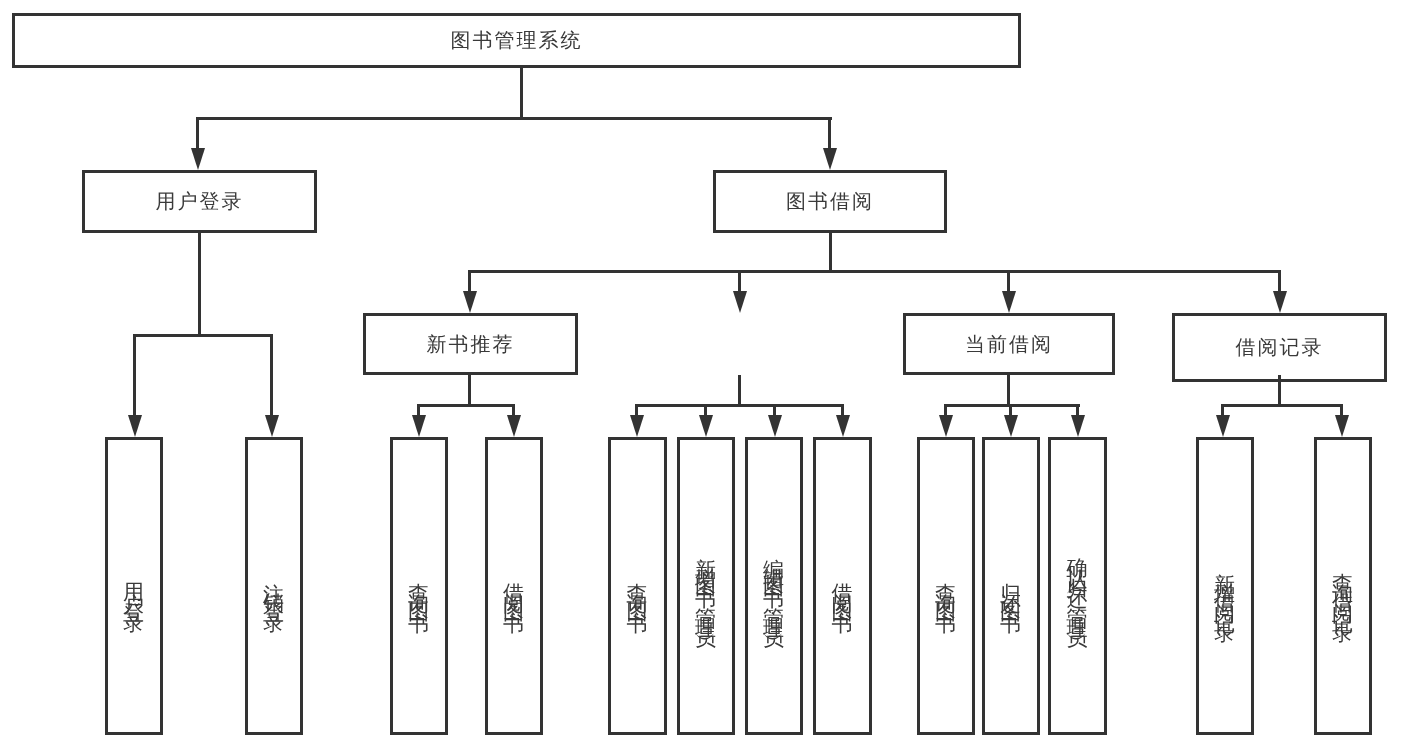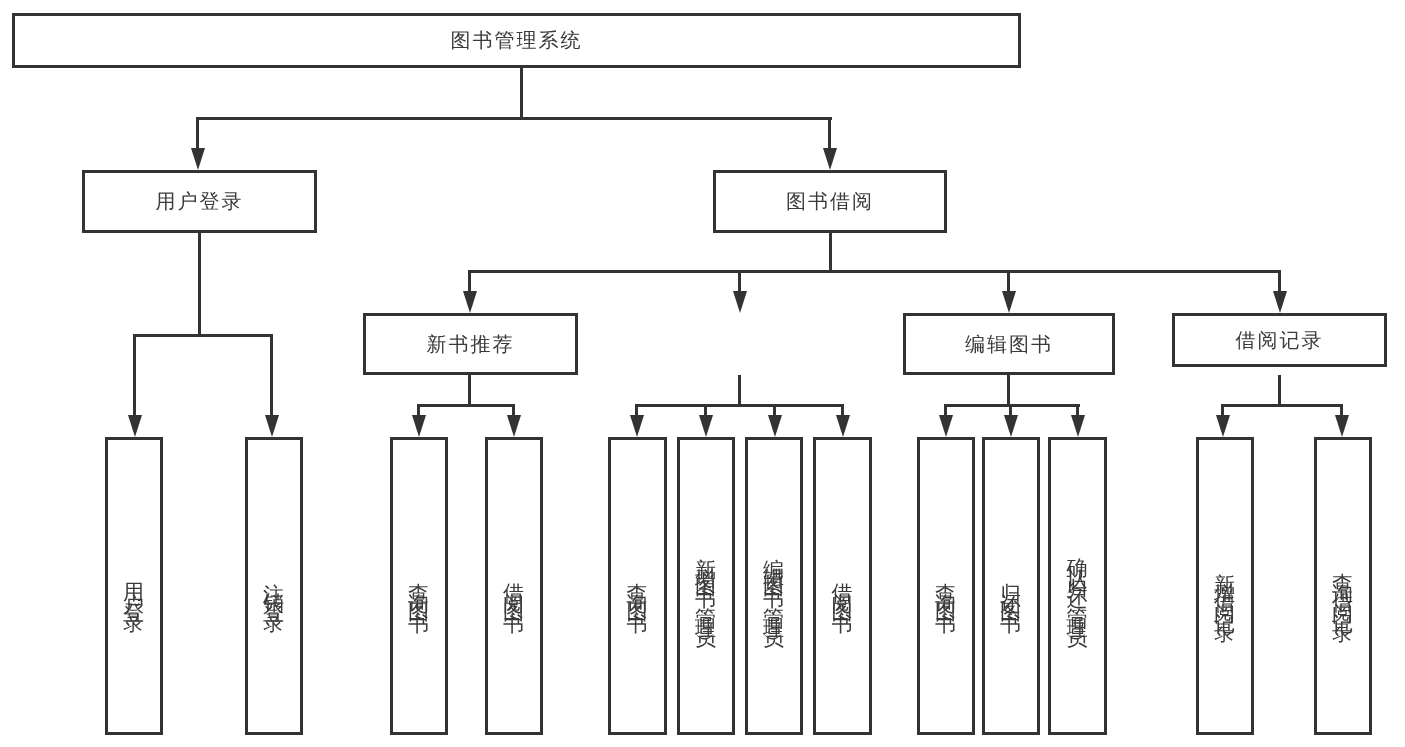--- a/index.html
+++ b/index.html
@@ -95,23 +95,23 @@
   <div class="head" style="left:733px;top:291px"></div>
   <div class="line" style="left:1007px;top:270px;width:3px;height:23px"></div>
   <div class="head" style="left:1002px;top:291px"></div>
   <div class="line" style="left:1278px;top:270px;width:3px;height:23px"></div>
   <div class="head" style="left:1273px;top:291px"></div>
 
   <div class="box" style="left:363px;top:313px;width:215px;height:62px">
     <span class="hlabel">新书推荐</span>
   </div>
   <div class="box" style="left:903px;top:313px;width:212px;height:62px">
-    <span class="hlabel">编辑图书</span>
+    <span class="hlabel">当前借阅</span>
   </div>
-  <div class="box" style="left:1172px;top:313px;width:215px;height:54px">
+  <div class="box" style="left:1172px;top:313px;width:215px;height:69px">
     <span class="hlabel">借阅记录</span>
   </div>
 
   <div class="line" style="left:468px;top:375px;width:3px;height:30px"></div>
   <div class="line" style="left:417px;top:404px;width:98px;height:3px"></div>
   <div class="line" style="left:417px;top:404px;width:3px;height:13px"></div>
   <div class="head" style="left:412px;top:415px"></div>
   <div class="line" style="left:512px;top:404px;width:3px;height:13px"></div>
   <div class="head" style="left:507px;top:415px"></div>
 

